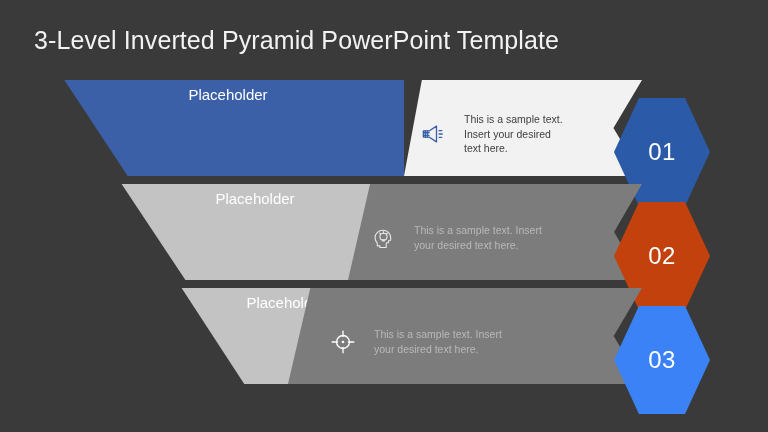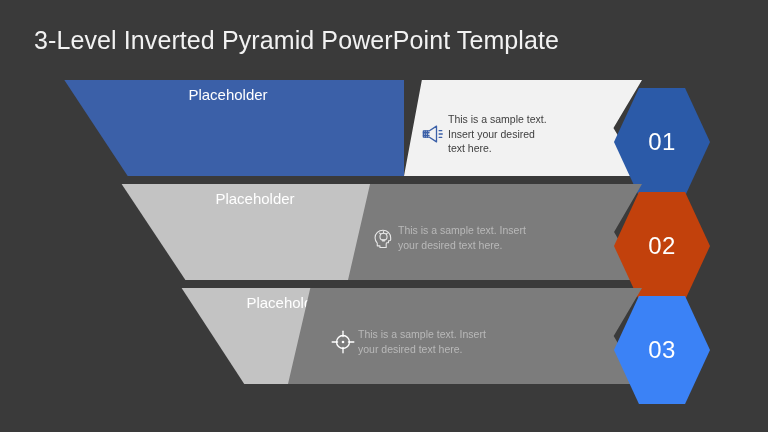--- a/index.html
+++ b/index.html
@@ -72,40 +72,41 @@
     position: absolute;
     top: 0;
     height: 96px;
   }
   .panel-inner {
     position: absolute;
     top: 0;
     height: 108px;
     display: flex;
     align-items: center;
+    gap: 16px;
     pointer-events: none;
   }
   .panel-icon {
     flex: 0 0 auto;
     width: 30px;
     height: 30px;
     display: flex;
     align-items: center;
     justify-content: center;
   }
   .panel-text {
     font-size: 10.5px;
     line-height: 1.42;
     white-space: pre-line;
   }
 
   
   .hex {
     position: absolute;
-    top: 8px;
+    top: 18px;
     width: 96px;
     height: 108px;
     clip-path: polygon(26% 0%, 74% 0%, 100% 50%, 74% 100%, 26% 100%, 0% 50%);
     display: flex;
     align-items: center;
     justify-content: center;
   }
   .hex-num {
     font-size: 24px;
     color: #ffffff;

